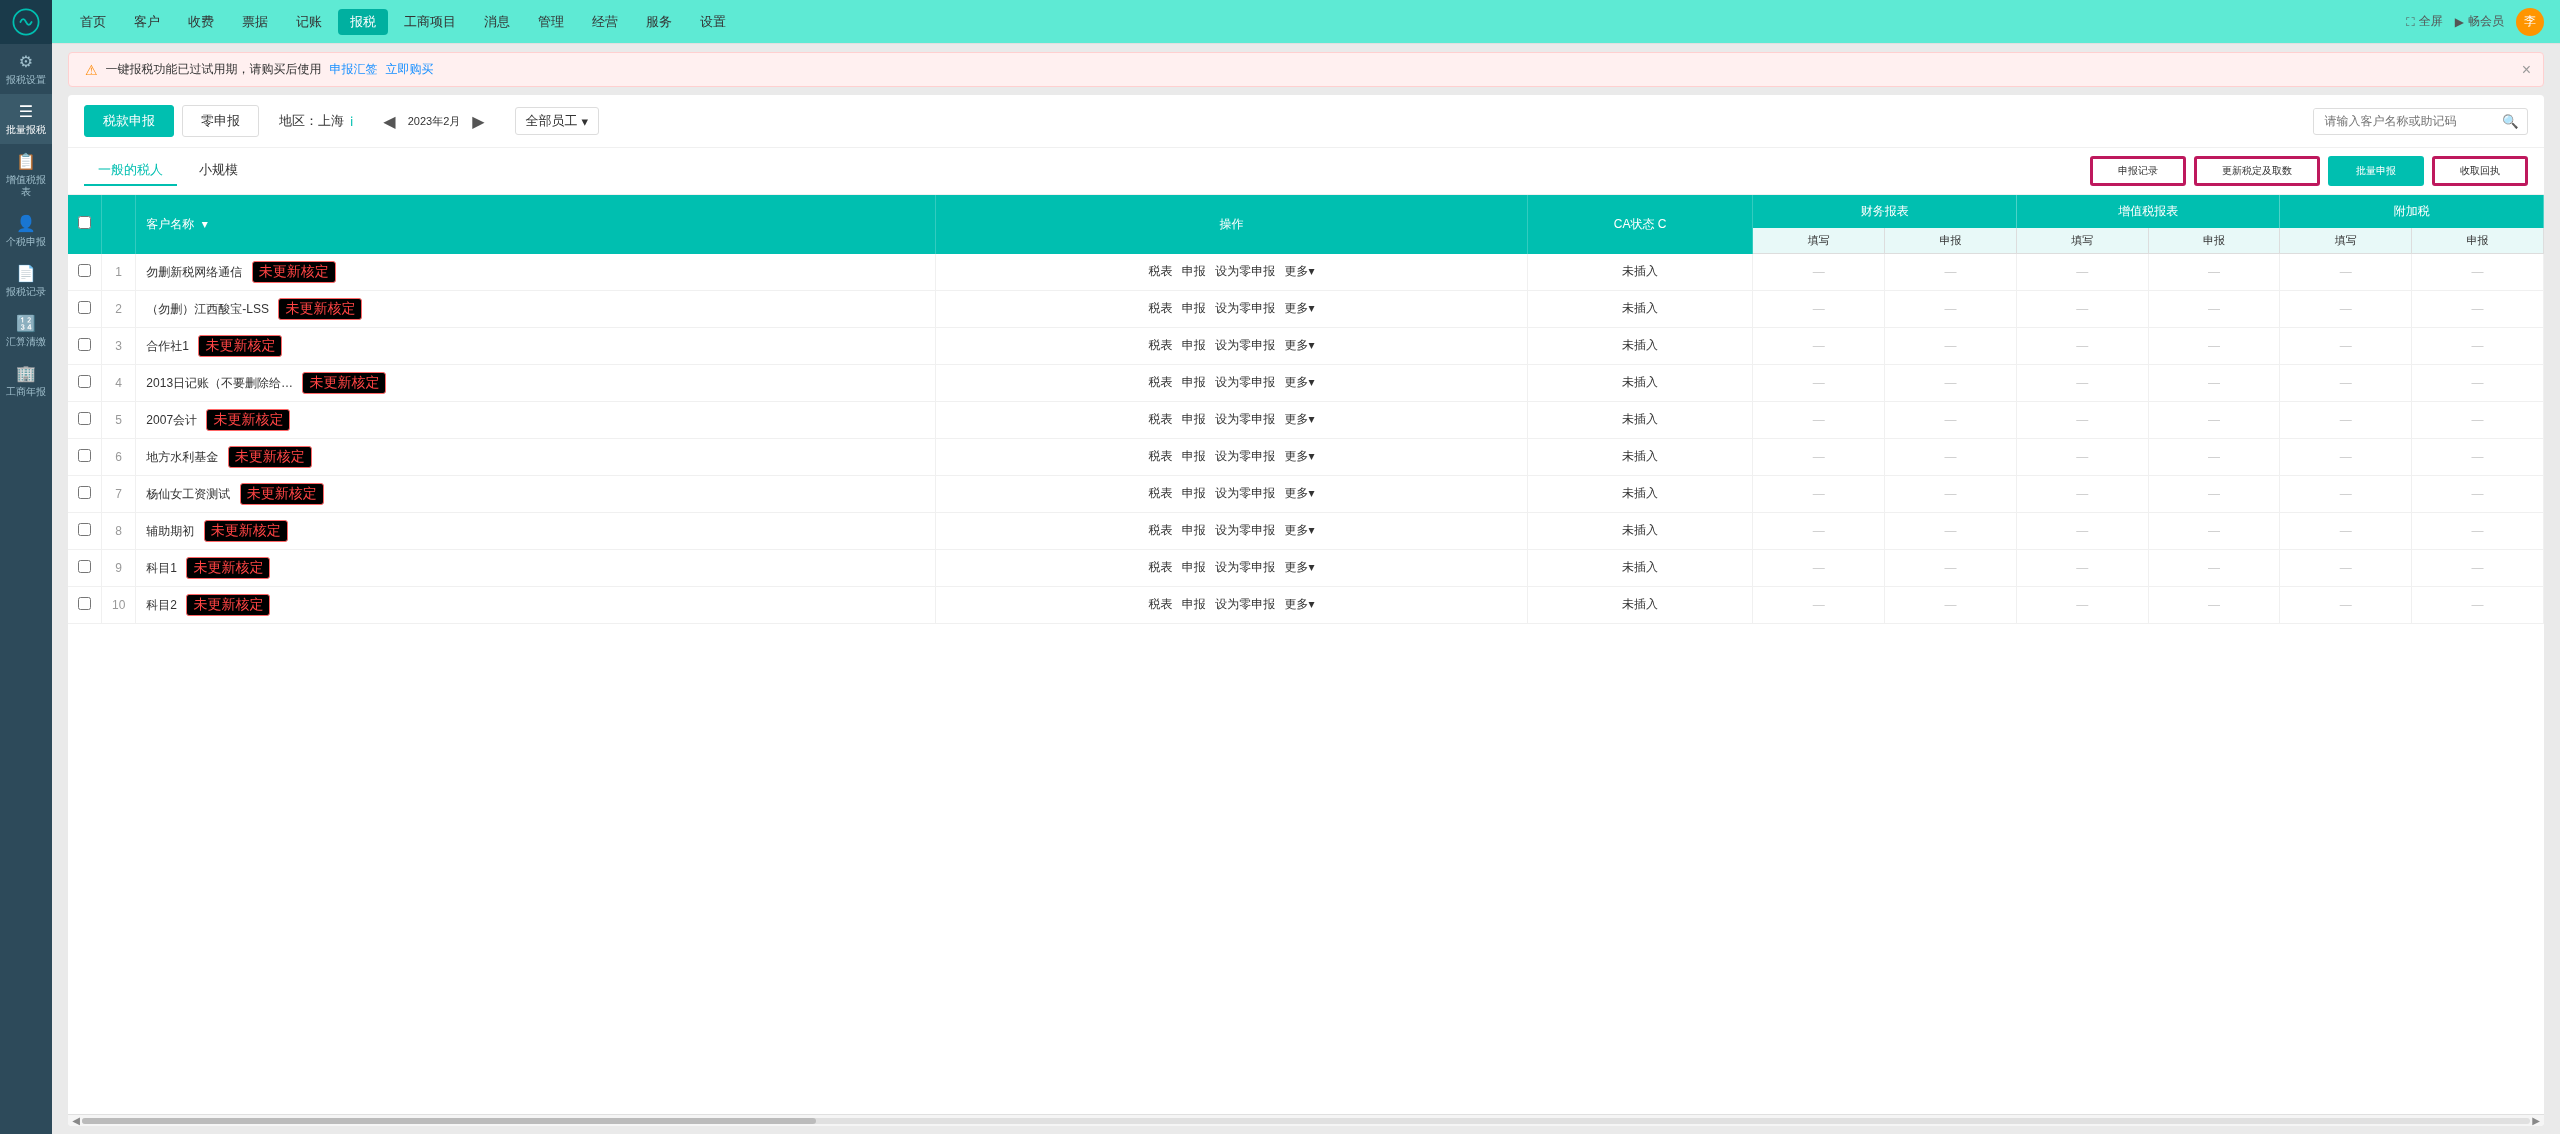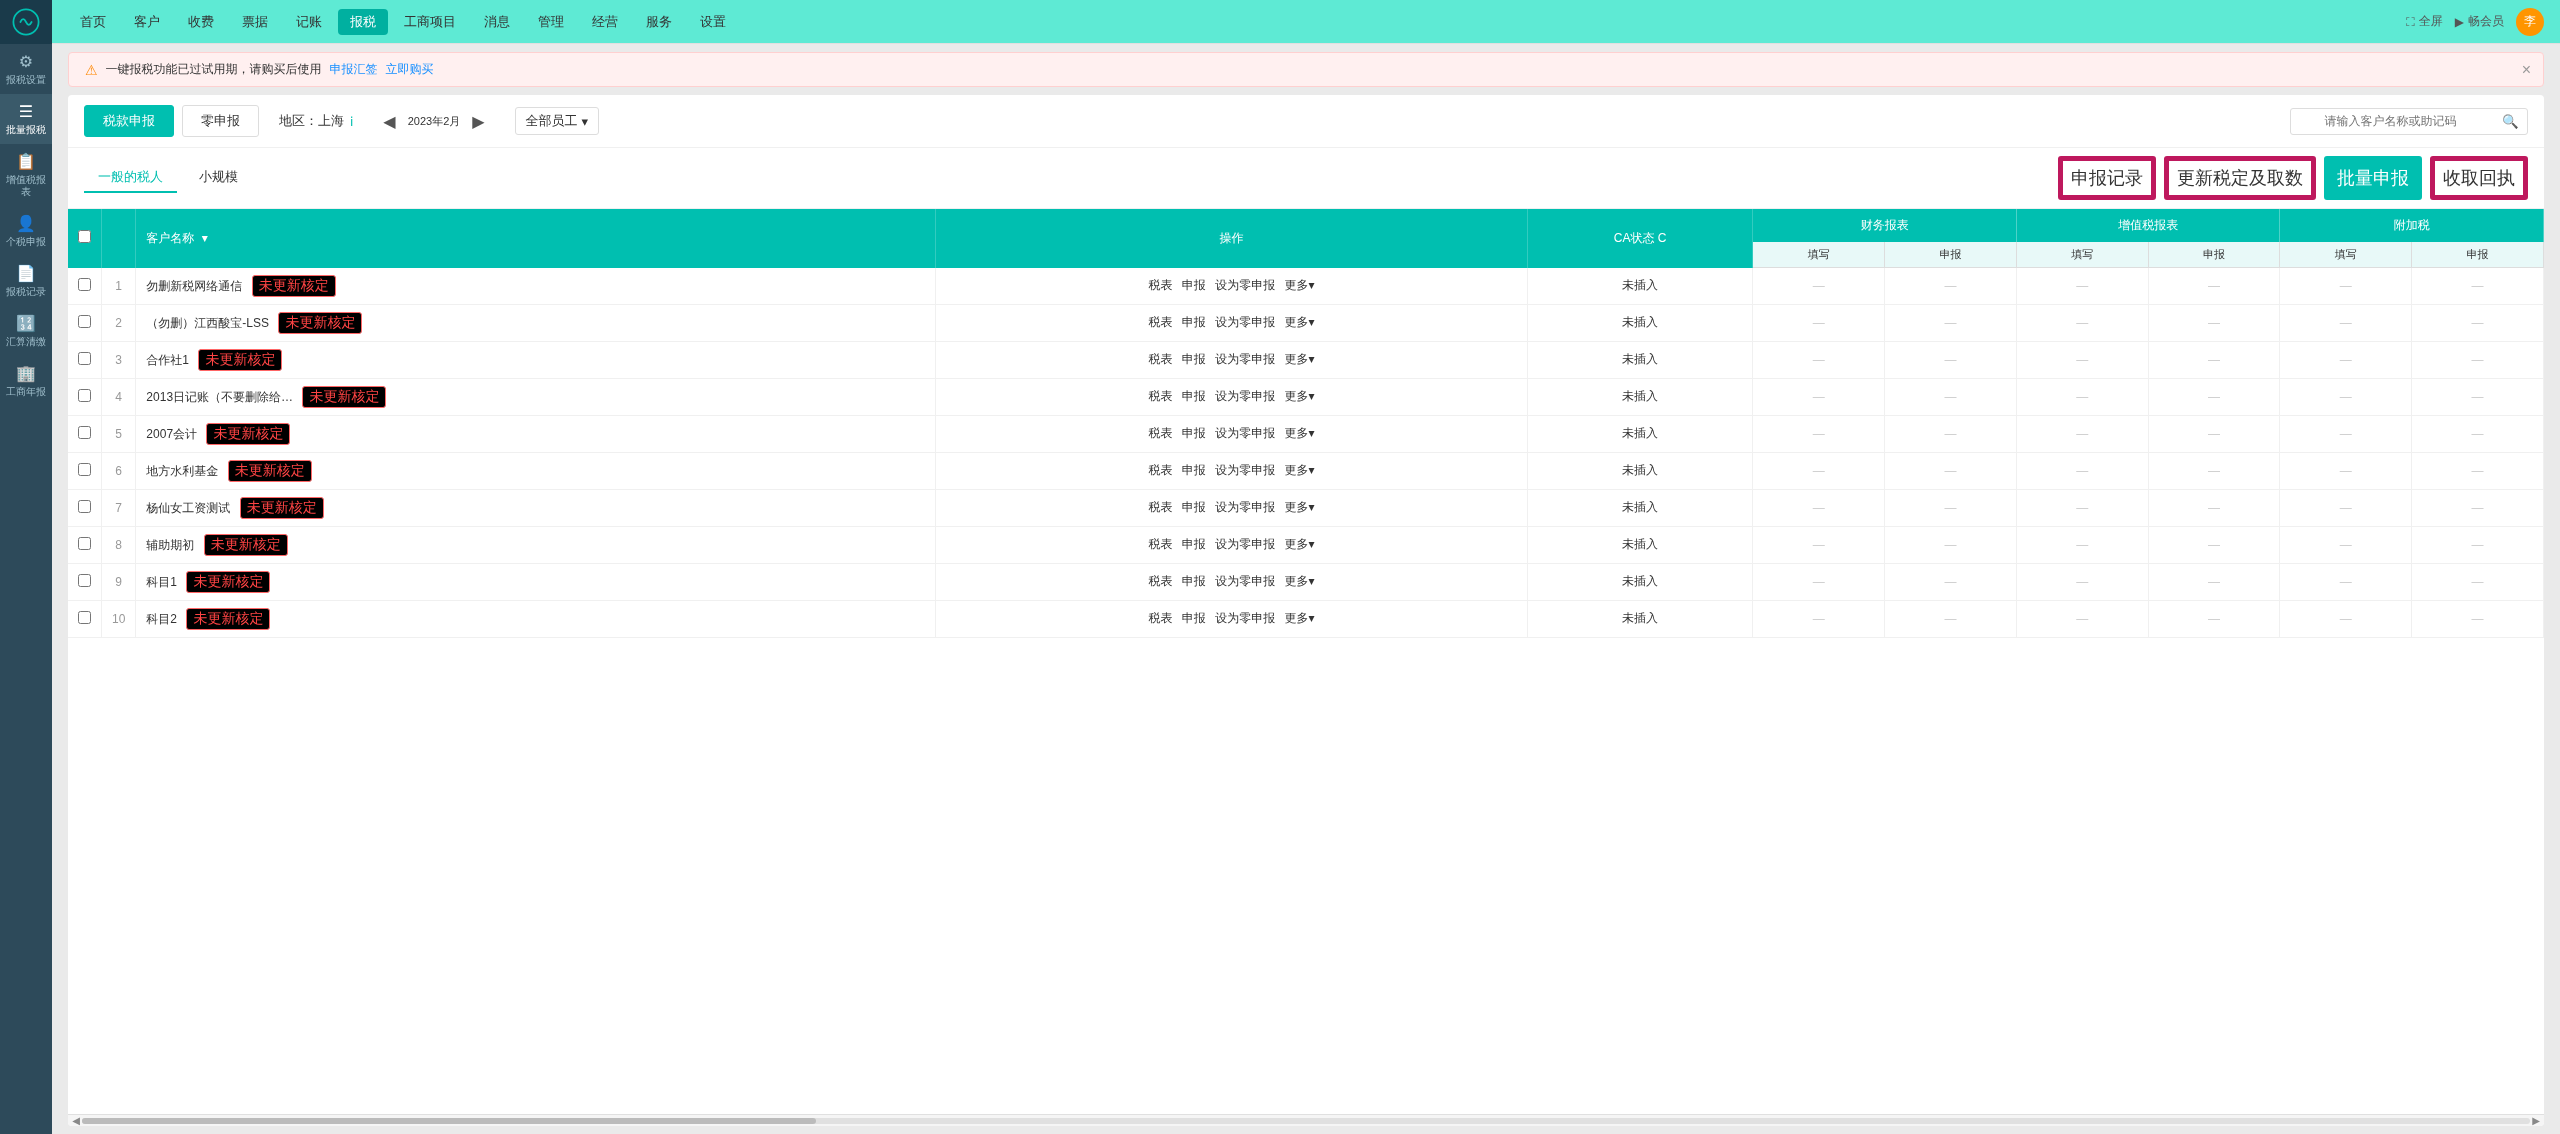--- a/index.html
+++ b/index.html
@@ -226,21 +226,20 @@
       color: #333;
       background: #fff;
     }
     .search-box {
       margin-left: auto;
       display: flex;
       align-items: center;
       border: 1px solid #ddd;
       border-radius: 3px;
       overflow: hidden;
-      padding-left: 23px;
     }
     .search-box input {
       border: none;
       outline: none;
       padding: 5px 10px;
       font-size: 12px;
       width: 180px;
     }
     .search-box .search-btn {
       background: none;
@@ -268,25 +267,25 @@
     .taxpayer-tab.active {
       color: #00bfb0;
       border-bottom: 2px solid #00bfb0;
     }
     .action-buttons {
       margin-left: auto;
       display: flex;
       gap: 8px;
     }
     .action-btn {
-      padding: 5px 8px;
-      border: 5px solid #be185d;
-      border-radius: 3px;
-      cursor: pointer;
-      font-size: 18px;
+      padding: 5px 25px;
+      border: 3px solid #be185d;
+      border-radius: 3px;
+      cursor: pointer;
+      font-size: 10px;
       background: #fff;
       color: #333;
     }
     .action-btn.primary {
       background: #00bfb0;
       color: #fff;
       border-color: #00bfb0;
     }
     .action-btn.secondary {
       background: #fff;

